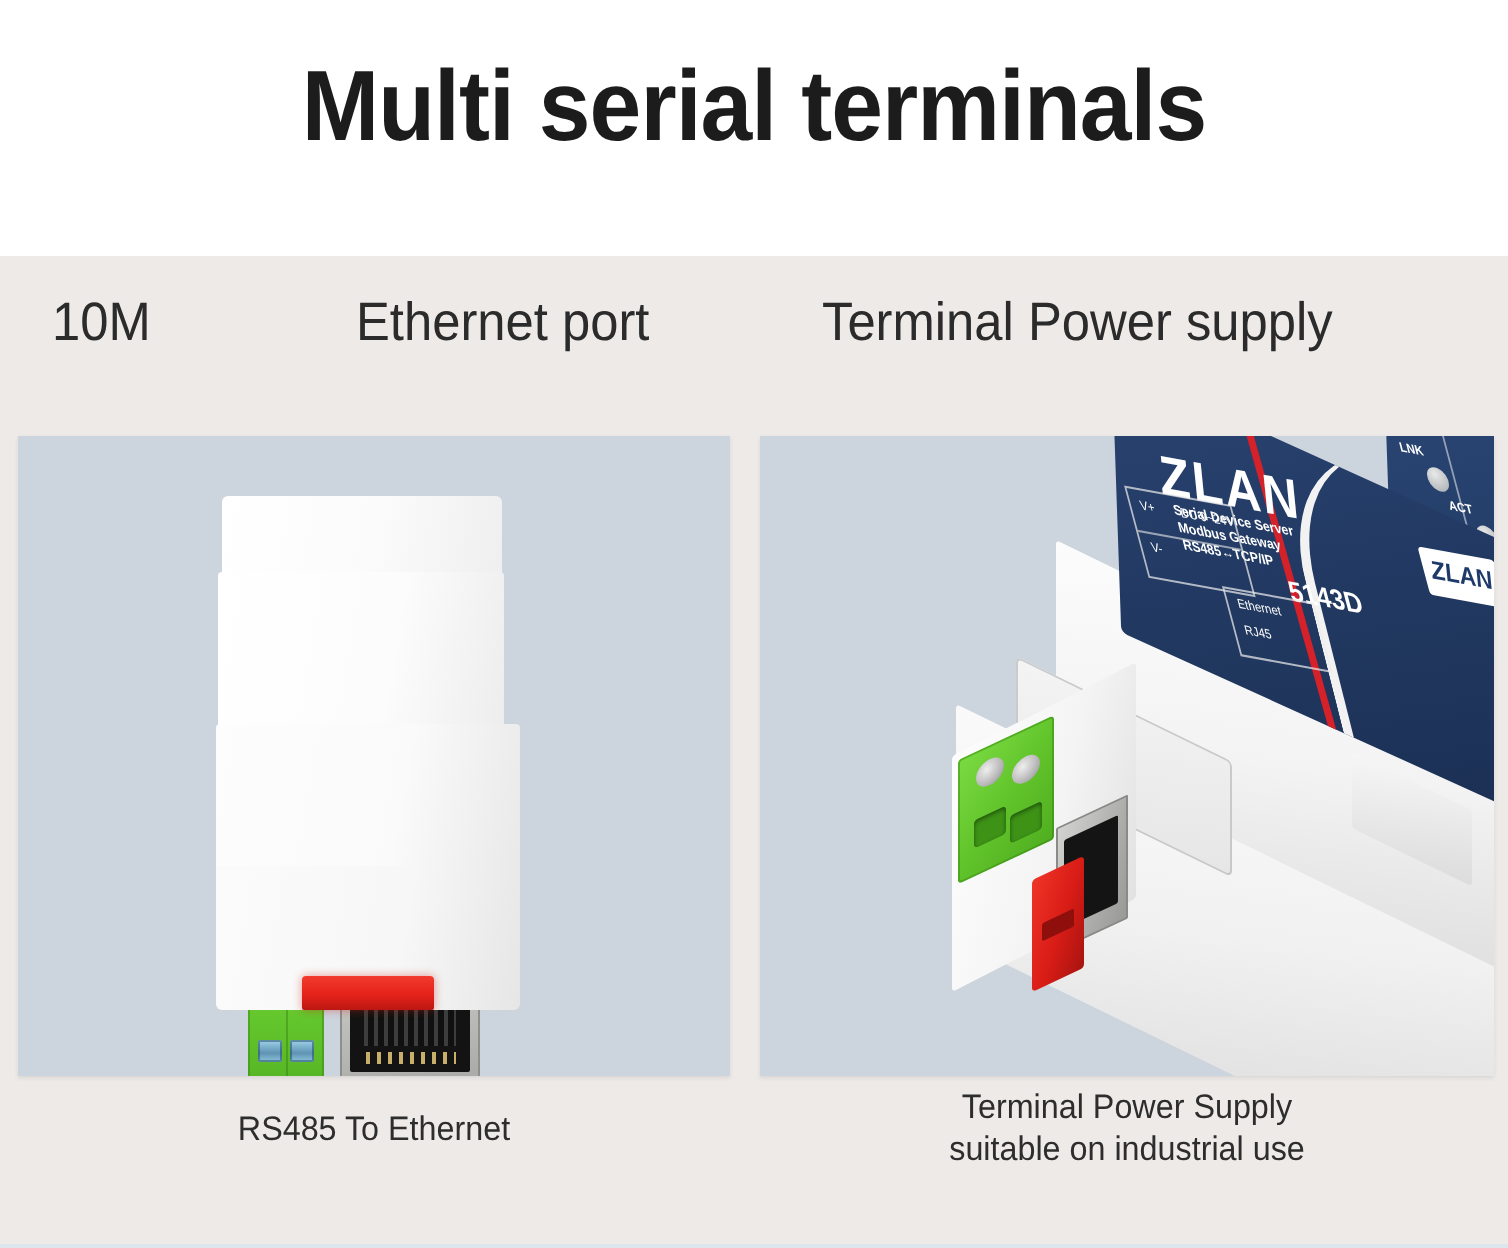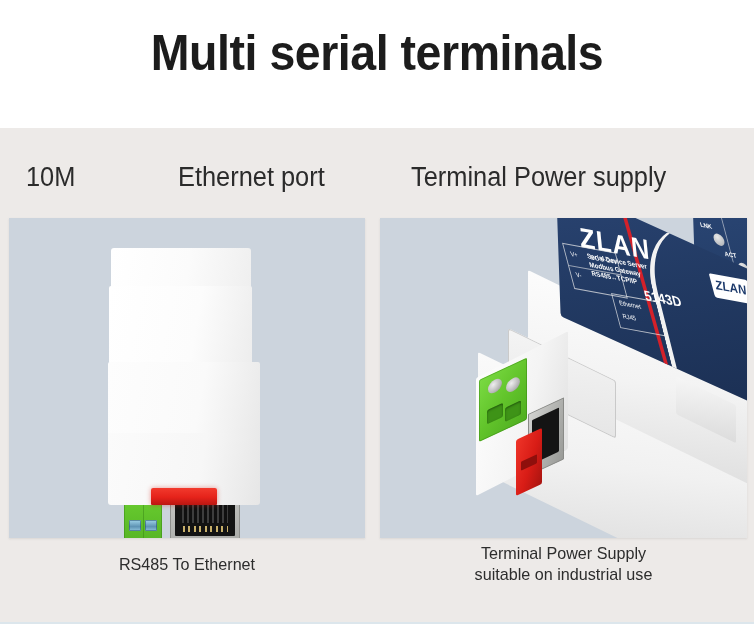--- a/index.html
+++ b/index.html
@@ -62,21 +62,21 @@
     bottom: 0;
     width: 754px;
     height: 2px;
     background: #dce6ec;
   }
 
   
   .labels-row {
     position: absolute;
     left: 0;
-    top: 154px;
+    top: 138px;
     width: 754px;
     height: 48px;
   }
   .feat-label {
     position: absolute;
     font-family: "Liberation Sans", sans-serif;
     font-size: 27px;
     font-weight: normal;
     color: #2b2b2b;
     white-space: nowrap;

